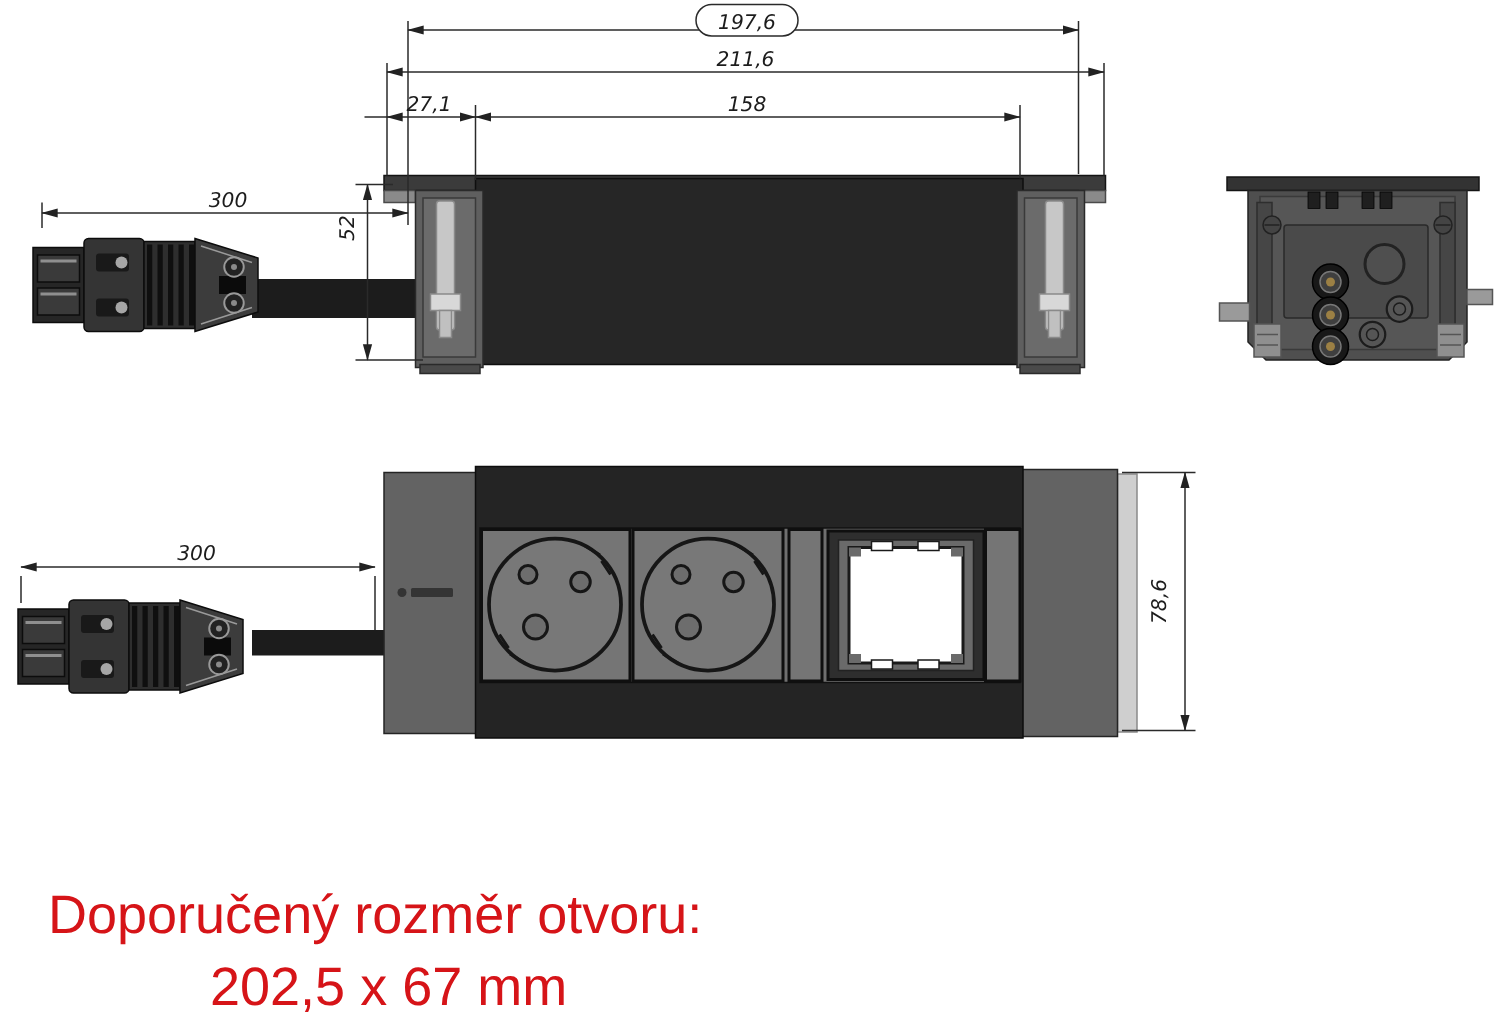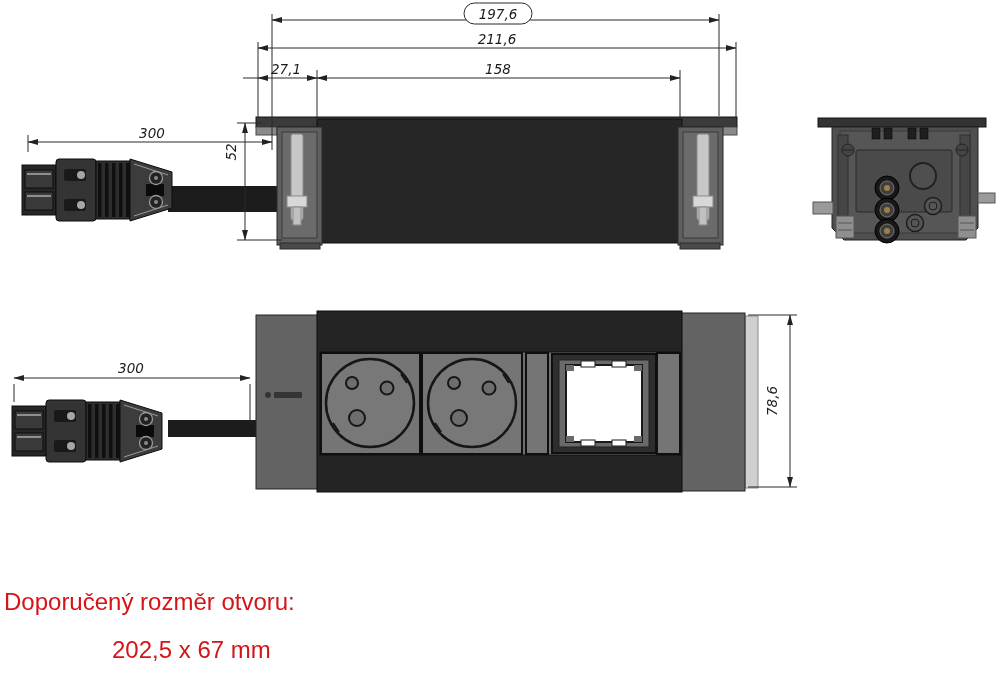--- a/index.html
+++ b/index.html
@@ -1,21 +1,21 @@
 <!DOCTYPE html>
 <html style="--note-red: #d61418; --body-dark: #262626; --cap-gray: #636363; --plate-gray: #757575;"><head>
 <meta charset="utf-8">
 <style>
   html,body{margin:0;padding:0;background:#fff;}
   .page{position:relative;width:997px;height:690px;background:#ffffff;overflow:hidden;
         font-family:"Liberation Sans",sans-serif;}
   svg{position:absolute;top:0;left:0;}
   .dim-text{font-family:"DejaVu Sans",sans-serif;font-style:italic;font-size:13.5px;fill:#1c1c1c;}
-  .note{position:absolute;color:var(--note-red,#d61418);font-size:24px;line-height:1.2;
-        font-family:"Liberation Sans",sans-serif;white-space:nowrap;}
+  .note{position:absolute;color:var(--note-red,#d61418);font-size:36px;line-height:1.2;
+        font-family:"Liberation Sans",sans-serif;white-space:nowrap;margin-left:28px;}
   .note-l1{left:4px;top:588px;}
   .note-l2{left:112px;top:636px;text-align:center;}
 </style>
 </head>
 <body>
 
 <div class="page">
 <svg width="997" height="575" viewBox="0 0 997 575">
   <defs>
     <marker id="arr" viewBox="0 0 10 7" refX="9.5" refY="3.5" markerWidth="11" markerHeight="8" orient="auto-start-reverse">

